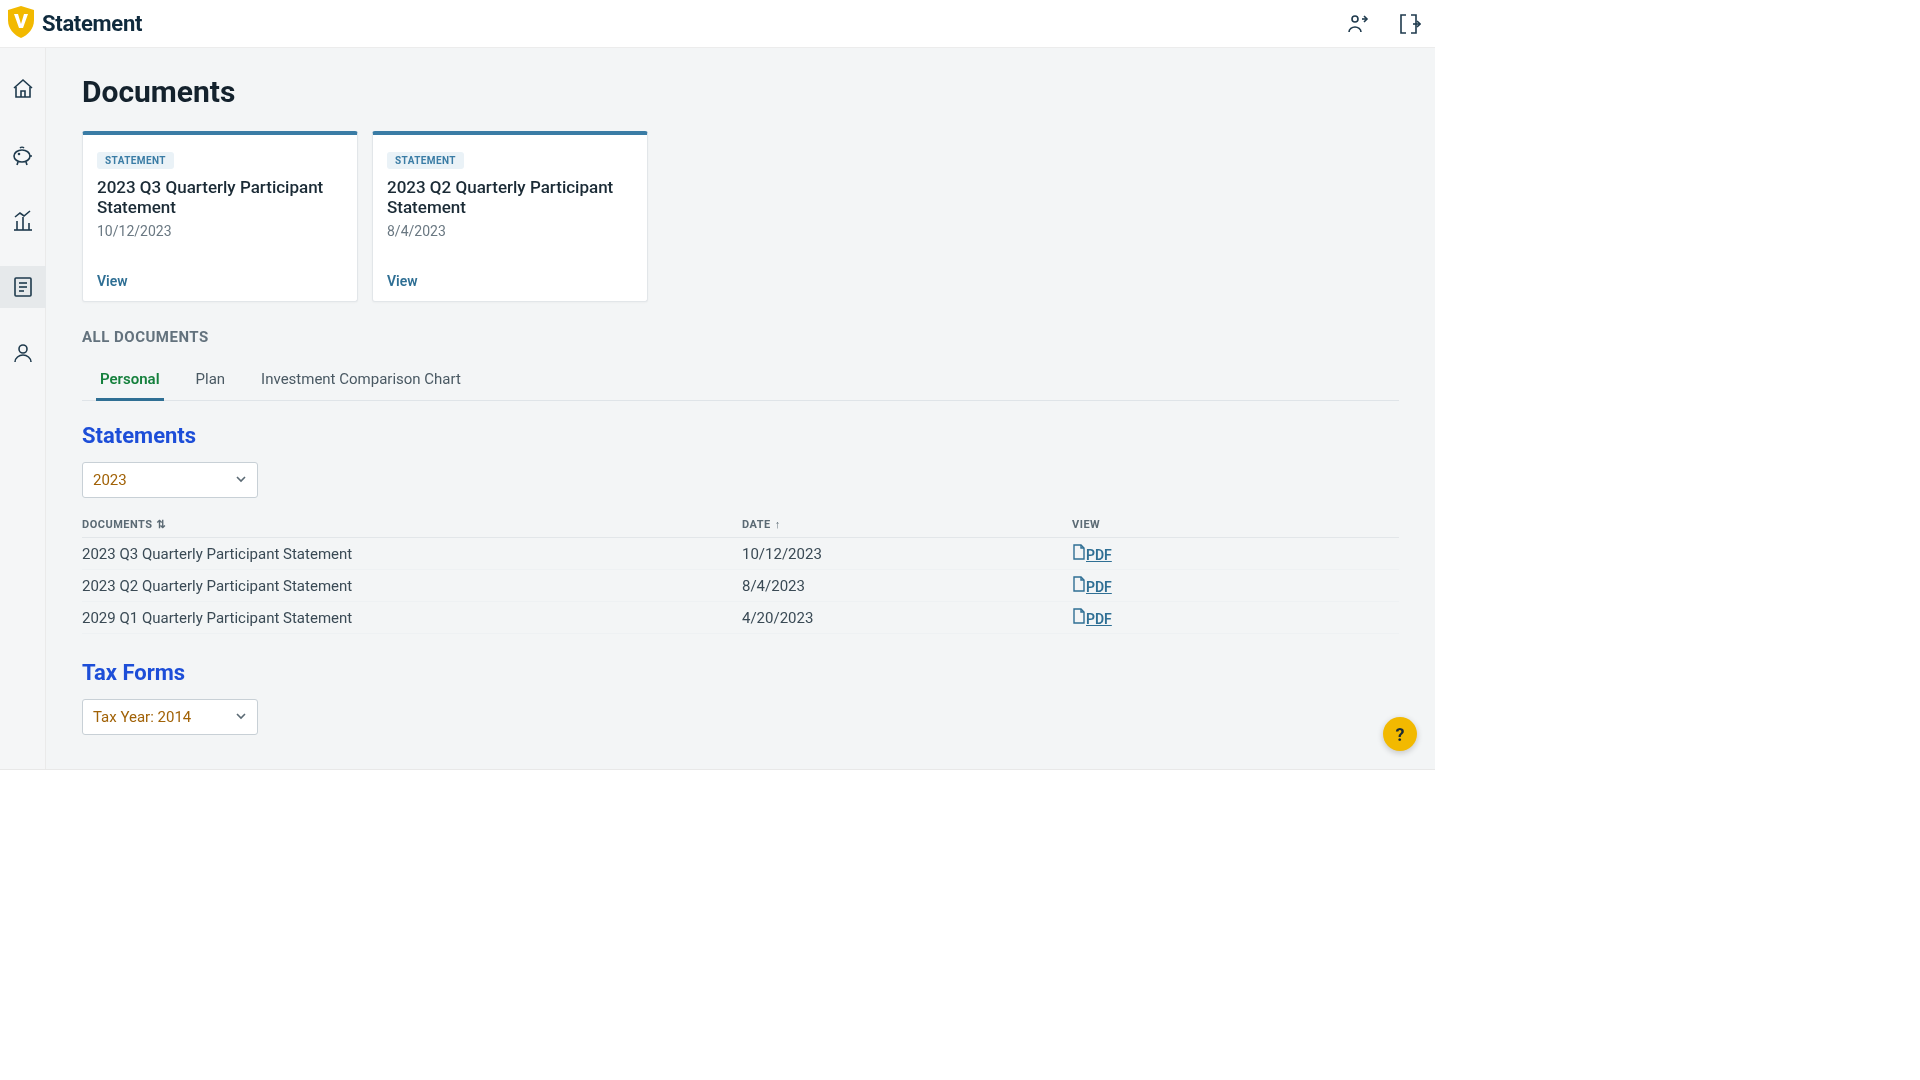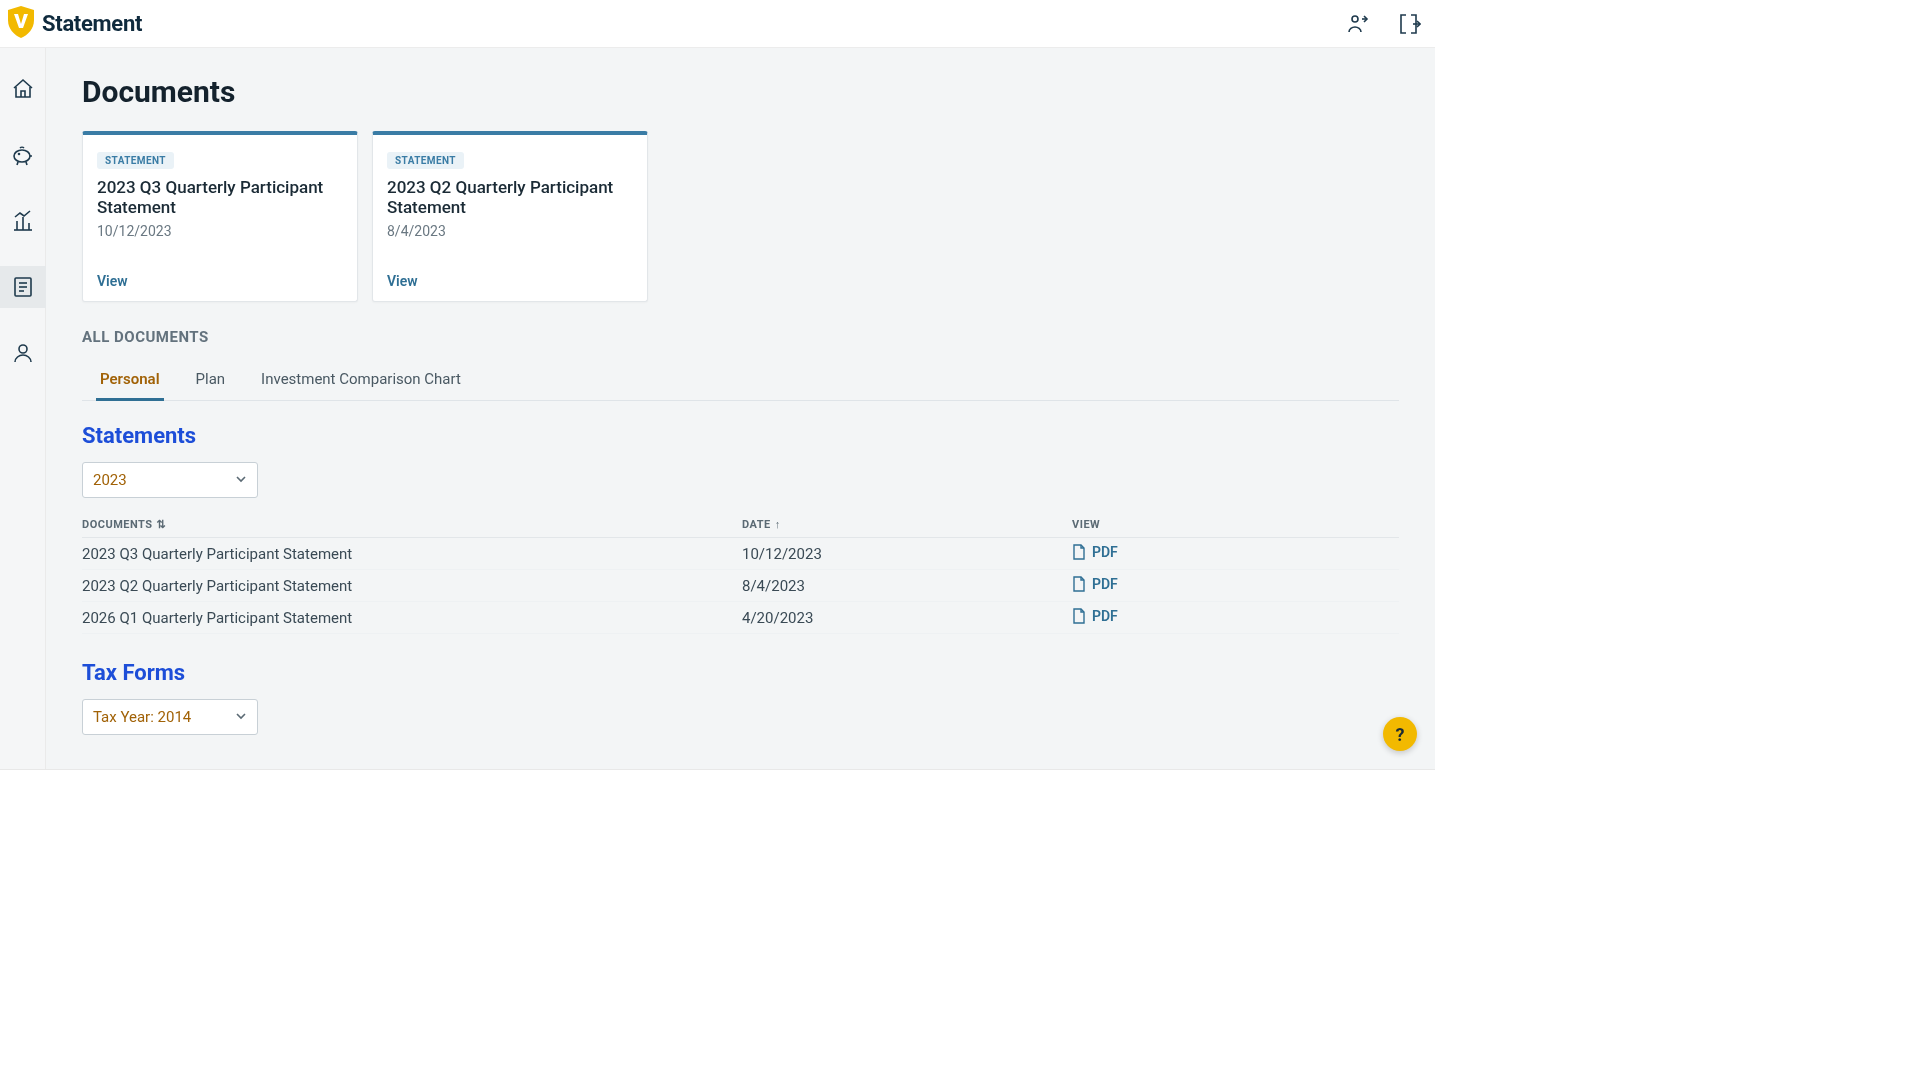--- a/index.html
+++ b/index.html
@@ -143,21 +143,21 @@
   margin-bottom: 22px;
 }
 .tab {
   padding: 10px 18px 12px 18px;
   font-size: 15px;
   color: #4a5963;
   cursor: pointer;
   position: relative;
 }
 .tab.active {
-  color: #a16207;
+  color: #15803d;
   font-weight: 600;
 }
 .tab.active::after {
   content: "";
   position: absolute;
   left: 14px;
   right: 14px;
   bottom: -1px;
   height: 3px;
   background: #2f6f94;
@@ -211,26 +211,27 @@
   align-items: center;
   padding: 6px 0;
   border-bottom: 1px solid #eef1f3;
 }
 .td {
   font-size: 15px;
   color: #3a4a55;
 }
 .pdf-link {
   display: flex;
-  align-items: flex-start;
-  gap: 6px;
+  align-items: flex-end;
+  gap: 0;
   color: #2f6f94;
   font-weight: 600;
   font-size: 14px;
   cursor: pointer;
+  text-decoration: underline;
 }
 .tax-section { margin-top: 26px; }
 .help-fab {
   position: absolute;
   right: 18px;
   bottom: 18px;
   width: 34px;
   height: 34px;
   border-radius: 50%;
   background: #f2b900;
@@ -406,21 +407,21 @@
                     <path d="M2 1h7l3 3v11H2z"></path>
                     <path d="M9 1v3h3"></path>
                   </svg>
               </span>
               <span>PDF</span>
             </div>
           </div>
         </div>
 
         <div class="trow">
-          <div class="td col-doc">2026 Q1 Quarterly Participant Statement</div>
+          <div class="td col-doc">2029 Q1 Quarterly Participant Statement</div>
           <div class="td col-date">4/20/2023</div>
           <div class="td col-view">
             <div class="pdf-link">
               <span>
                 <svg width="14" height="16" viewBox="0 0 14 16" fill="none" stroke="currentColor" stroke-width="1.4">
                     <path d="M2 1h7l3 3v11H2z"></path>
                     <path d="M9 1v3h3"></path>
                   </svg>
               </span>
               <span>PDF</span>

